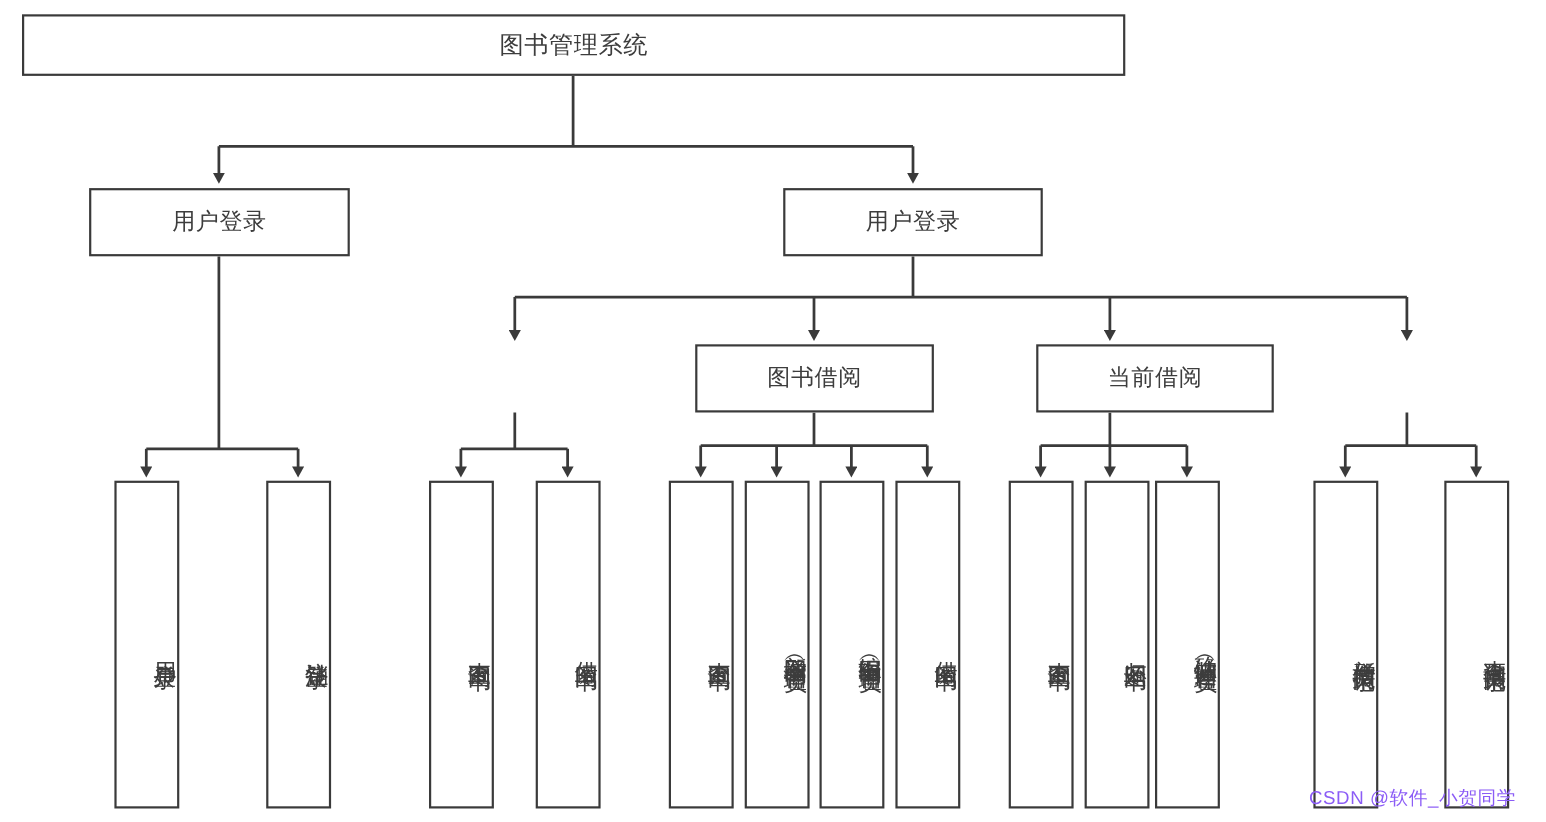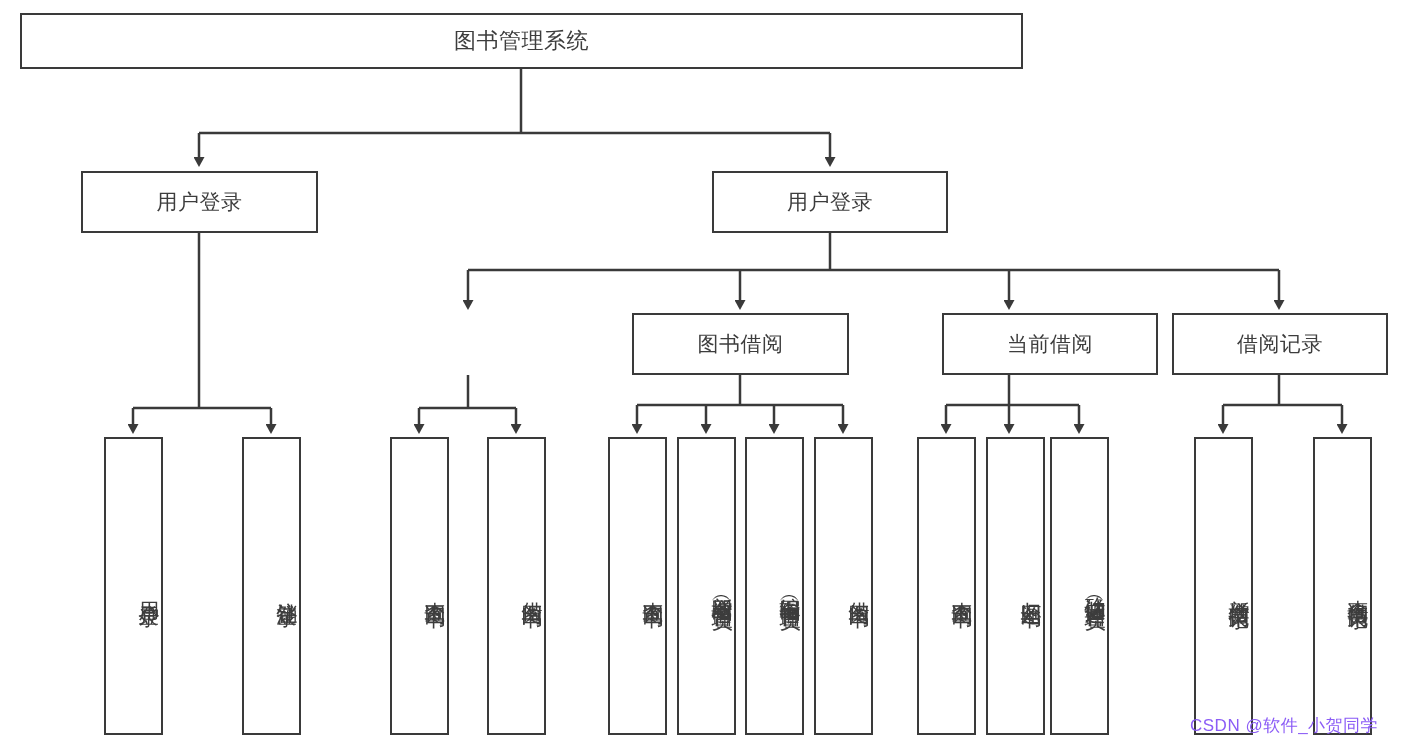--- a/index.html
+++ b/index.html
@@ -133,23 +133,20 @@
   <div class="node node-h" style="left:712px; top:171px; width:236px; height:62px;">
     <span>用户登录</span>
   </div>
 
   <div class="node node-h" style="left:632px; top:313px; width:217px; height:62px;">
     <span>图书借阅</span>
   </div>
   <div class="node node-h" style="left:902px; top:313px; width:216px; height:62px;margin-left:40px;">
     <span>当前借阅</span>
   </div>
-  <div class="node node-h" style="left:1172px; top:313px; width:216px; height:62px;">
-    <span>借阅记录</span>
-  </div>
 
   <div class="node node-v" style="left:104px; top:437px; width:59px; height:298px;">
     <span>用户登录</span>
   </div>
   <div class="node node-v" style="left:242px; top:437px; width:59px; height:298px;">
     <span>注销登录</span>
   </div>
 
   <div class="node node-v" style="left:390px; top:437px; width:59px; height:298px;">
     <span>查询图书</span>

